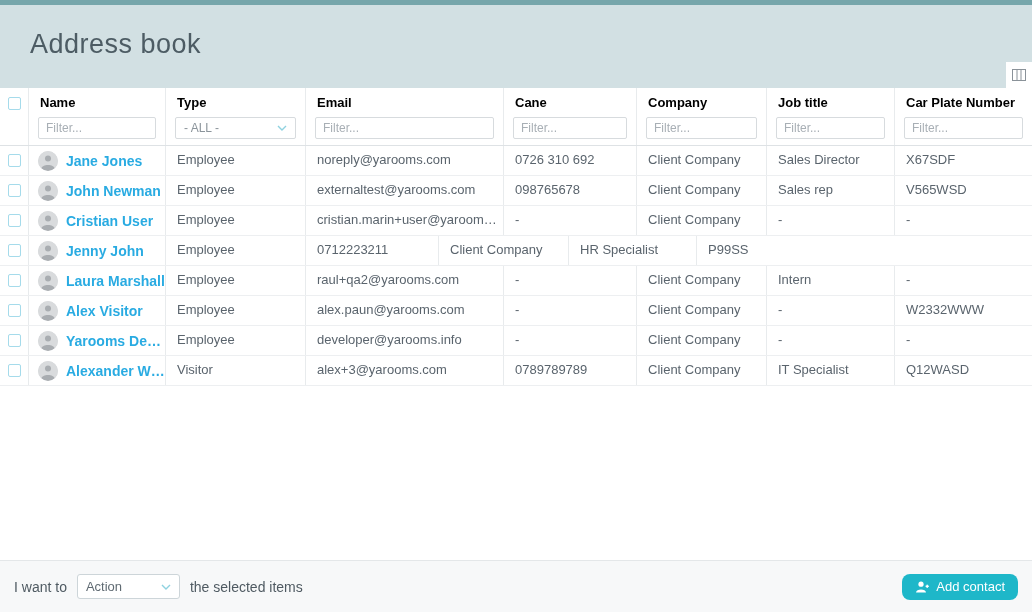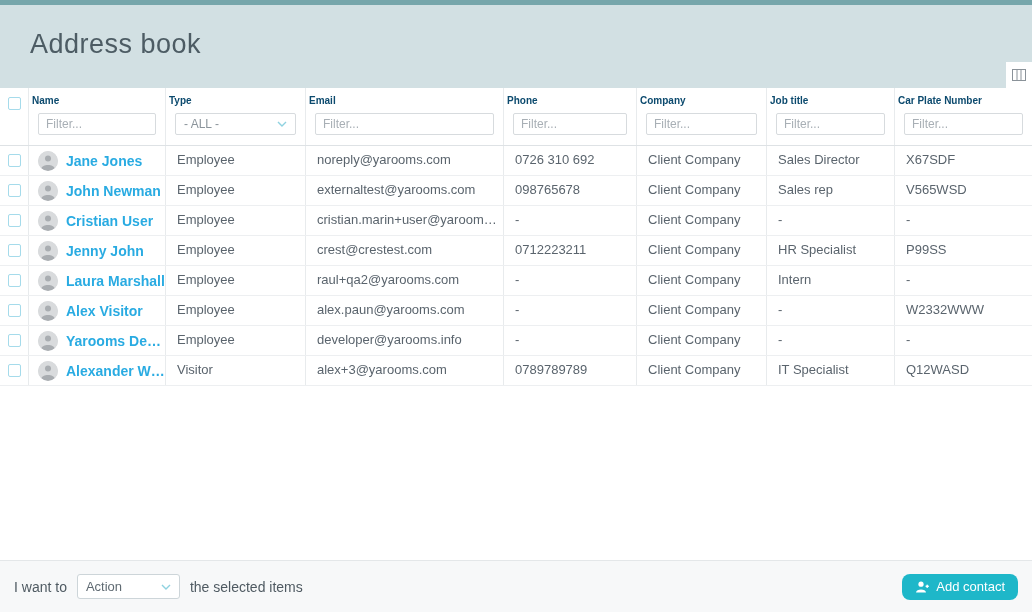--- a/index.html
+++ b/index.html
@@ -25,21 +25,21 @@
   .cell.last{border-right:none;}
   .c0{width:29px;}
   .c1{width:137px;}
   .c2{width:140px;}
   .c3{width:198px;}
   .c4{width:133px;}
   .c5{width:130px;}
   .c6{width:128px;}
   .c7{width:137px;}
   .th{padding-top:7px;}
-  .th-label{font-size:10px;font-weight:700;color:#0c4a6e;margin-left:3px;}
+  .th-label{font-size:13px;font-weight:700;color:#000000;margin-left:11px;}
   .filter{
     display:block;box-sizing:border-box;margin:7px 9px 0 9px;width:calc(100% - 18px);height:22px;
     border:1px solid #d7dbde;border-radius:2px;padding:8px 7px;font-size:12px;color:#5a646d;
     font-family:"Liberation Sans",sans-serif;outline:none;background:#fff;
   }
   .filter::placeholder{color:#a8afb5;}
   .select-box{
     display:flex;align-items:center;justify-content:space-between;box-sizing:border-box;
     margin:7px 9px 0 9px;height:22px;border:1px solid #d7dbde;border-radius:2px;padding:0 8px;
     font-size:12px;color:#8b949b;background:#fff;cursor:pointer;
@@ -114,21 +114,21 @@
           <svg width="10" height="6" viewBox="0 0 10 6">
             <polyline points="1,1 5,5 9,1" fill="none" stroke="#8fd2e0" stroke-width="1.4"></polyline>
           </svg>
         </div>
       </div>
       <div class="cell c3 th">
         <div class="th-label">Email</div>
         <input class="filter" type="text" placeholder="Filter..." style="">
       </div>
       <div class="cell c4 th">
-        <div class="th-label">Phone</div>
+        <div class="th-label">Cane</div>
         <input class="filter" type="text" placeholder="Filter..." style="">
       </div>
       <div class="cell c5 th">
         <div class="th-label">Company</div>
         <input class="filter" type="text" placeholder="Filter..." style="">
       </div>
       <div class="cell c6 th">
         <div class="th-label">Job title</div>
         <input class="filter" type="text" placeholder="Filter..." style="">
       </div>
@@ -209,21 +209,20 @@
         <span class="avatar">
           <svg width="20" height="20" viewBox="0 0 20 20">
             <circle cx="10" cy="10" r="10" fill="#d9dbdd"></circle>
             <circle cx="10" cy="7.6" r="3" fill="#a9adb1"></circle>
             <path d="M3.5 17.5 C3.5 12.8 16.5 12.8 16.5 17.5 A10 10 0 0 1 3.5 17.5 Z" fill="#a9adb1"></path>
           </svg>
         </span>
         <a class="name-link">Jenny John</a>
       </div>
       <div class="cell c2 txt">Employee</div>
-      <div class="cell c3 txt">crest@crestest.com</div>
       <div class="cell c4 txt">0712223211</div>
       <div class="cell c5 txt">Client Company</div>
       <div class="cell c6 txt">HR Specialist</div>
       <div class="cell c7 txt last">P99SS</div>
     </div>
         <div class="row">
       <div class="cell c0 check-cell">
         <span class="checkbox"></span>
       </div>
       <div class="cell c1 name-cell">

